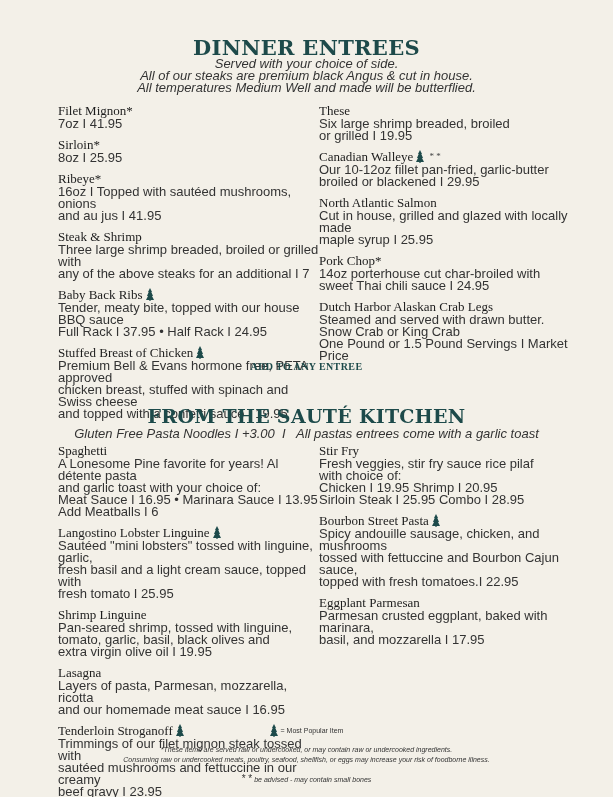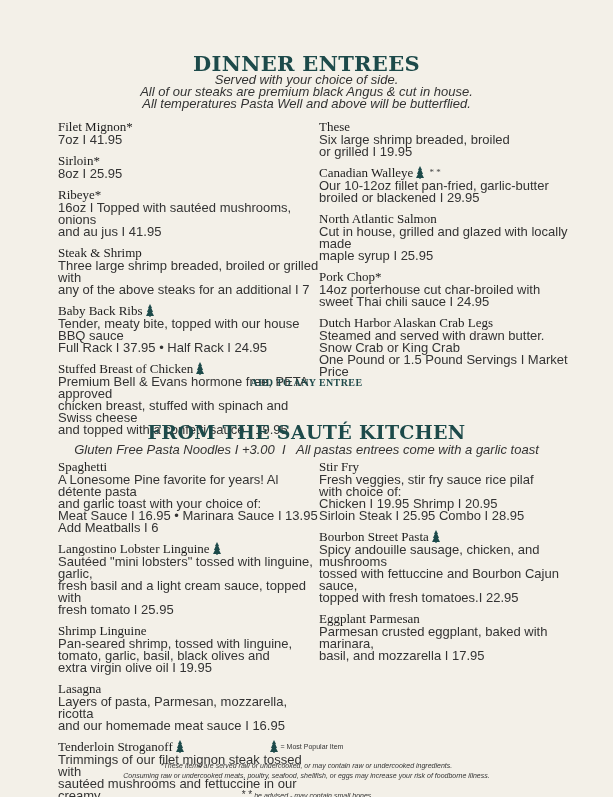--- a/index.html
+++ b/index.html
@@ -3,21 +3,21 @@
 <meta charset="utf-8">
 <style>
   html, body { margin: 0; padding: 0; }
   body {
     width: 613px; height: 797px; overflow: hidden;
     background: #f3f0e8;
     font-family: "Liberation Sans", sans-serif;
     color: #2a2a2a;
     position: relative;
   }
-  .page { position: absolute; left: 0; top: 16px; width: 613px; height: 675px; }
+  .page { position: absolute; left: 0; top: 0; width: 613px; height: 675px; }
   .h1 {
     position: absolute; left: 0; width: 613px; text-align: center;
     font-family: "DejaVu Serif", serif; font-weight: bold; color: #1d4a4a;
     letter-spacing: 0.3px;
   }
   .sub {
     position: absolute; left: 0; width: 613px; text-align: center;
     font-style: italic; font-size: 13px; line-height: 12px; color: #333;
   }
   .col { position: absolute; width: 262px; }
@@ -46,21 +46,21 @@
 </style>
 </head>
 <body>
 
 <div class="page">
 
   <div class="h1" style="top:35px;font-size:21px;">DINNER ENTREES</div>
   <div class="sub" style="top:58px;">
     <div>Served with your choice of side.</div>
     <div>All of our steaks are premium black Angus &amp; cut in house.</div>
-    <div>All temperatures Pasta Well and above will be butterflied.</div>
+    <div>All temperatures Medium Well and made will be butterflied.</div>
   </div>
 
   <div class="col" id="dinner-left" style="left:58px;top:103px;">
       <div class="item">
         <div class="name">
           <span>Filet Mignon*</span>
         </div>
         <div class="desc">7oz I 41.95</div>
       </div>
       <div class="item">

